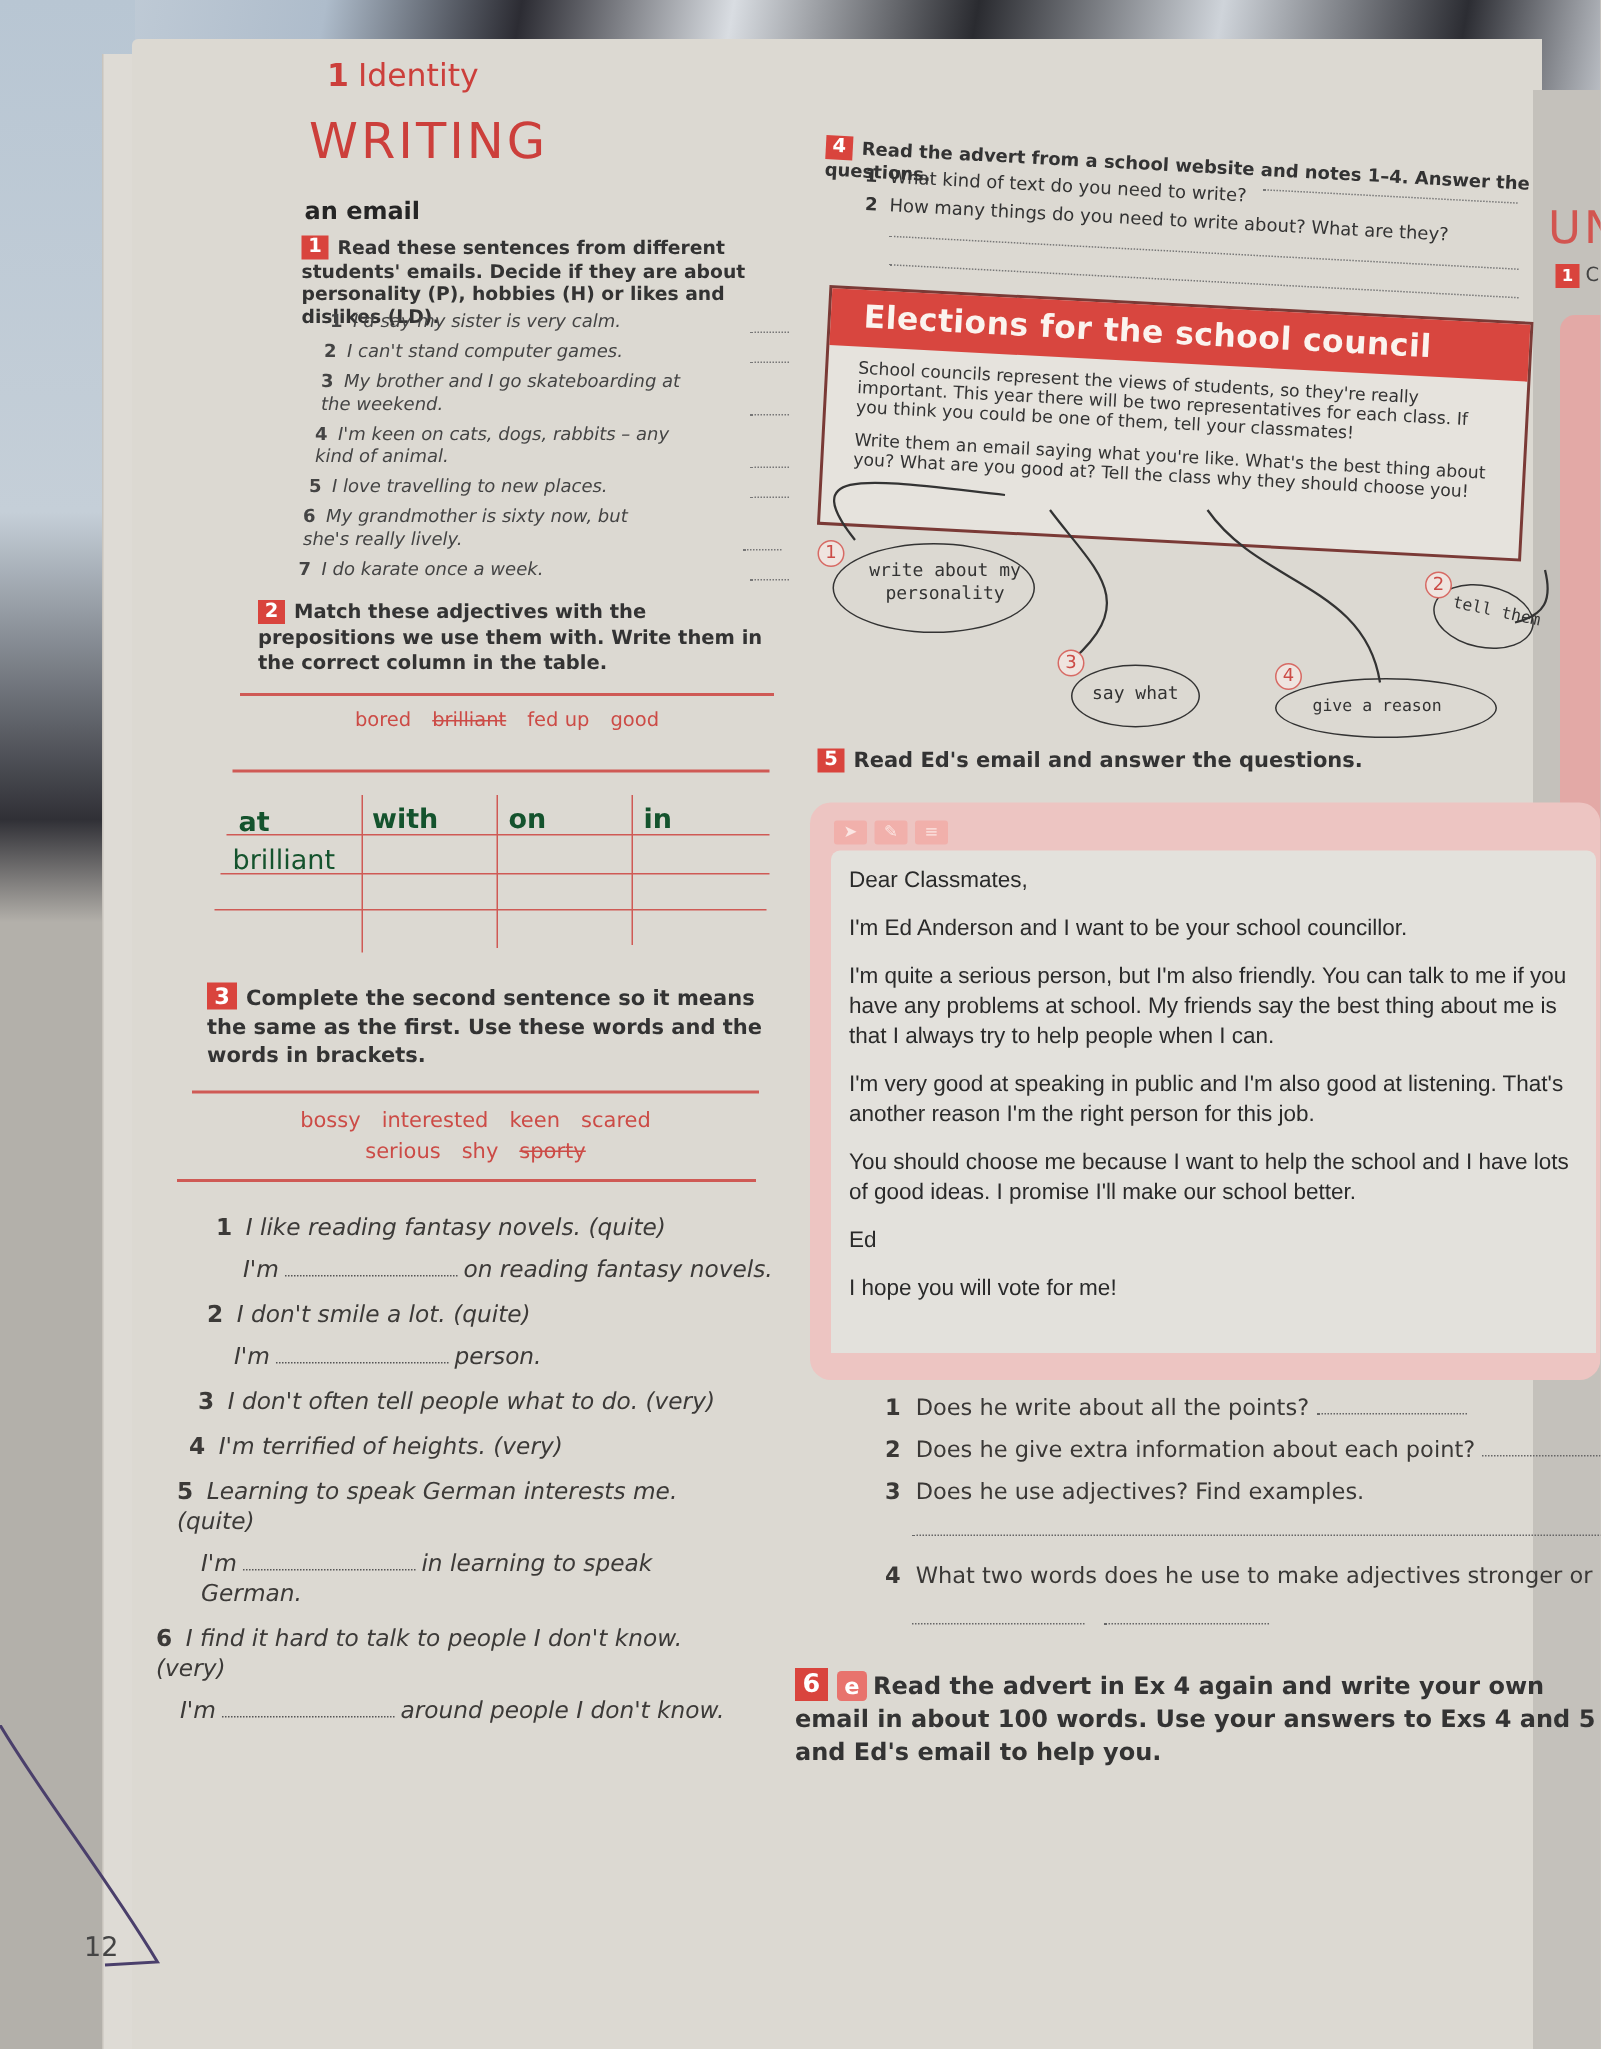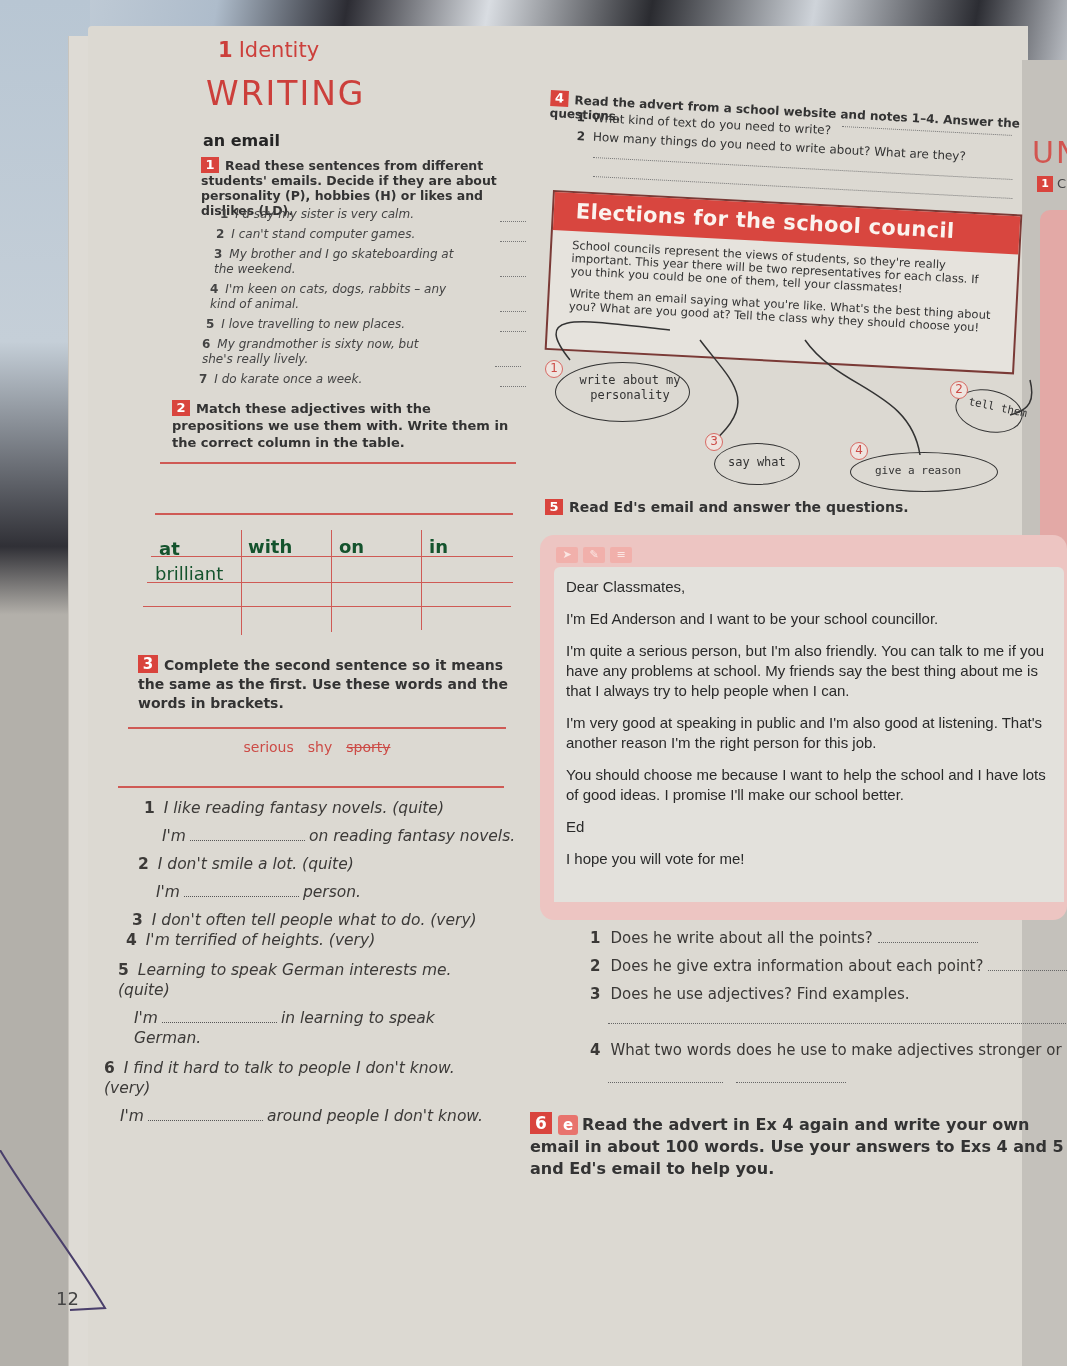--- a/index.html
+++ b/index.html
@@ -82,21 +82,21 @@
     position: absolute; left: 143px; top: 530px; width: 370px; height: 105px;
   }
   .tcell { position: absolute; font-size: 18px; color: #14532d; }
   .tcell.h { font-weight: bold; }
   .vline { position: absolute; width: 1px; background: #cf5a55; }
   .hline { position: absolute; height: 1px; background: #cf5a55; }
 
   .ex3-instr { left: 138px; top: 655px; width: 385px; font-size: 14px; line-height: 19px; }
 
   .ex3-list { left: 100px; top: 798px; width: 430px; }
-  .ex3-item { font-size: 15.5px; color: #3c3a38; font-style: italic; line-height: 20px; }
+  .ex3-item { font-size: 15.5px; color: #3c3a38; font-style: italic; line-height: 20px; margin-top: 10px; }
   .ex3-item .n { font-style: normal; font-weight: bold; margin-right: 9px; }
   .ex3-line2 { margin-top: 8px; margin-bottom: 8px; }
   .blank { display: inline-block; width: 115px; border-bottom: 1px dotted #555; margin: 0 4px; height: 12px; }
 
   .page-number { left: 56px; top: 1288px; font-size: 18px; color: #444; }
 
   
   .ex4-instr { left: 551px; top: 90px; width: 470px; font-size: 12px; font-weight: 600; color: #333; transform: rotate(3deg); transform-origin: left top; }
   .ex4-q { position: absolute; font-size: 12px; color: #333; transform: rotate(3deg); transform-origin: left top; }
   .ex4-q .n { font-weight: bold; margin-right: 8px; }
@@ -178,20 +178,21 @@
   <div class="ex1-item" style="padding-left:10px;"><span class="n">5</span><span>I love travelling to new places.</span><span class="ans"></span></div>
   <div class="ex1-item" style="padding-left:6px; width:250px;"><span class="n">6</span><span>My grandmother is sixty now, but she's really lively.</span><span class="ans" style="right:-75px;"></span></div>
   <div class="ex1-item" style="padding-left:3px;"><span class="n">7</span><span>I do karate once a week.</span><span class="ans"></span></div>
 </div>
 
 <div class="abs instr ex2-instr">
   <span class="num-badge">2</span><span>Match these adjectives with the prepositions we use them with. Write them in the correct column in the table.</span>
 </div>
 <div class="rule" style="left:160px; top:462px; width:356px;"></div>
 <div class="abs word-box" style="left:160px; top:472px; width:356px;">
+  <div><span>bored</span><span class="strike">brilliant</span><span>fed up</span><span>good</span></div>
 </div>
 <div class="rule" style="left:155px; top:513px; width:358px;"></div>
 
 <div class="table">
   <div class="tcell h" style="left:16px; top:8px;">at</div>
   <div class="tcell h" style="left:105px; top:6px;">with</div>
   <div class="tcell h" style="left:196px; top:6px;">on</div>
   <div class="tcell h" style="left:286px; top:6px;">in</div>
   <div class="tcell" style="left:12px; top:33px;">brilliant</div>
   <div class="hline" style="left:8px; top:26px; width:362px;"></div>
@@ -200,20 +201,21 @@
   <div class="vline" style="left:98px; top:0px; height:105px;"></div>
   <div class="vline" style="left:188px; top:0px; height:102px;"></div>
   <div class="vline" style="left:278px; top:0px; height:100px;"></div>
 </div>
 
 <div class="abs instr ex3-instr">
   <span class="num-badge" style="width:20px;height:18px;font-size:15px;line-height:18px;">3</span><span>Complete the second sentence so it means the same as the first. Use these words and the words in brackets.</span>
 </div>
 <div class="rule" style="left:128px; top:727px; width:378px;"></div>
 <div class="abs word-box" style="left:128px; top:737px; width:378px; font-size:14px; line-height:21px;">
+  <div><span>bossy</span><span>interested</span><span>keen</span><span>scared</span></div>
   <div><span>serious</span><span>shy</span><span class="strike">sporty</span></div>
 </div>
 <div class="rule" style="left:118px; top:786px; width:386px;"></div>
 
 <div class="abs ex3-list">
   <div class="ex3-item" style="padding-left:44px;"><span class="n">1</span><span>I like reading fantasy novels. (quite)</span></div>
   <div class="ex3-item ex3-line2" style="padding-left:62px;"><span>I'm</span><span class="blank"></span><span>on reading fantasy novels.</span></div>
 
   <div class="ex3-item" style="padding-left:38px;"><span class="n">2</span><span>I don't smile a lot. (quite)</span></div>
   <div class="ex3-item ex3-line2" style="padding-left:56px;"><span>I'm</span><span class="blank"></span><span>person.</span></div>

